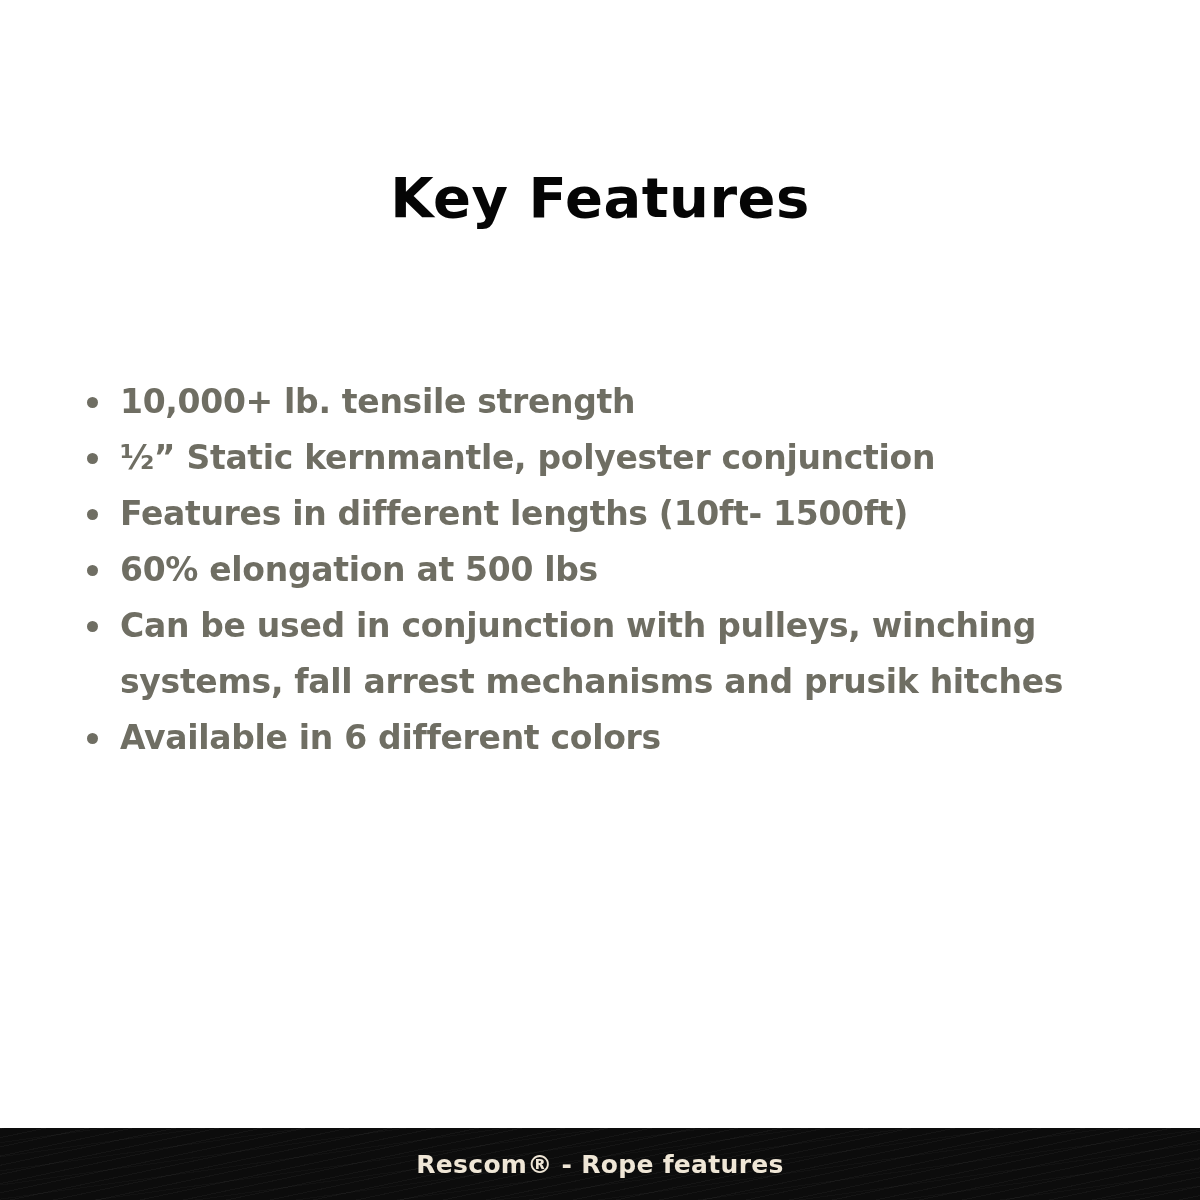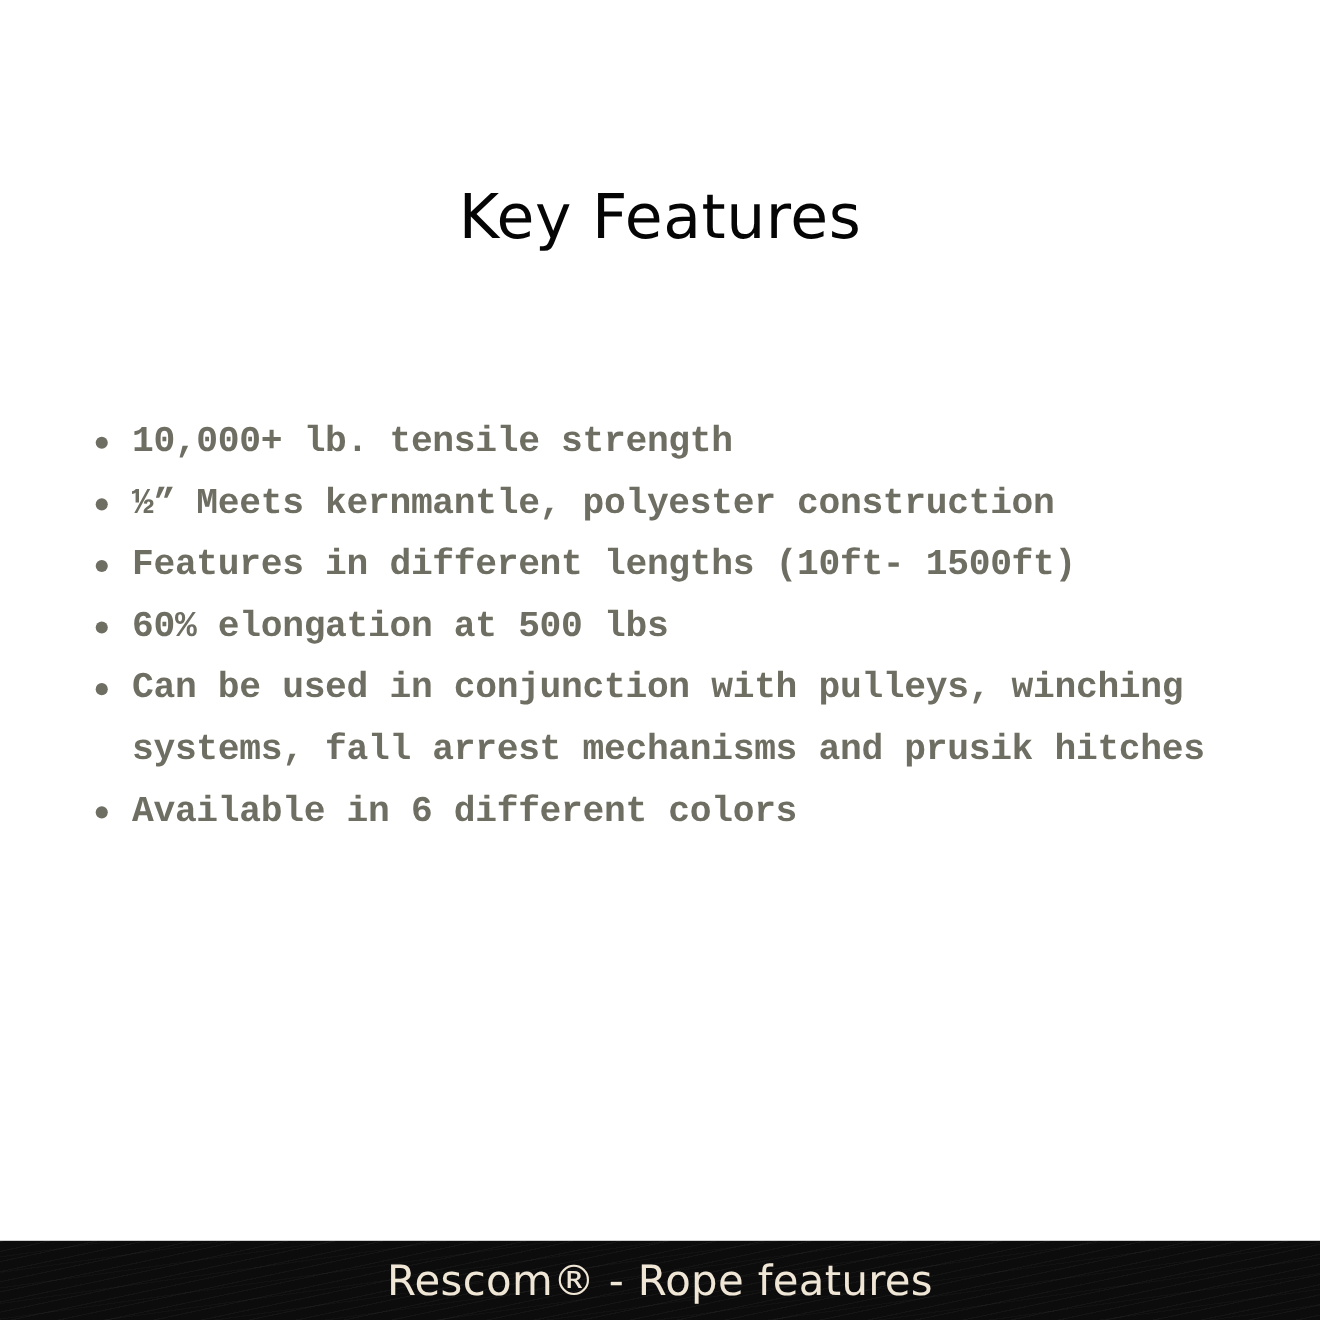--- a/index.html
+++ b/index.html
@@ -14,35 +14,34 @@
       position: relative;
       font-family: "DejaVu Sans", "Liberation Sans", sans-serif;
     }
     .title {
       position: absolute;
       top: 158px;
       left: 0;
       width: 1200px;
       text-align: center;
       font-size: 56px;
-      font-weight: normal;
+      font-weight: bold;
       color: #050505;
       letter-spacing: 0.5px;
       line-height: 80px;
       margin: 0;
     }
     .features {
       position: absolute;
       top: 374px;
       left: 120px;
       width: 1010px;
       margin: 0;
       padding: 0;
       list-style: none;
-      font-family: Liberation Mono, monospace;
     }
     .feature {
       position: relative;
       font-size: 33px;
       font-weight: bold;
       color: #6f6e63;
       line-height: 56px;
       letter-spacing: -0.3px;
     }
     .bullet {
@@ -62,39 +61,39 @@
       height: 72px;
       background: #0c0c0c;
       background-image:
         repeating-linear-gradient(168deg, rgba(255,255,255,0.035) 0px, rgba(255,255,255,0.035) 1px, transparent 1px, transparent 9px),
         repeating-linear-gradient(172deg, rgba(255,255,255,0.025) 0px, rgba(255,255,255,0.025) 1px, transparent 1px, transparent 14px);
       display: flex;
       align-items: center;
       justify-content: center;
     }
     .footer-text {
-      font-size: 38px;
-      font-weight: normal;
+      font-size: 25px;
+      font-weight: bold;
       color: #efe6d6;
       letter-spacing: 0.3px;
     }
   </style>
 </head>
 <body>
 
 <h1 class="title">Key Features</h1>
 
 <ul class="features">
   <li class="feature">
     <span class="bullet"></span>
     <span>10,000+ lb. tensile strength</span>
   </li>
   <li class="feature">
     <span class="bullet"></span>
-    <span>½” Meets kernmantle, polyester construction</span>
+    <span>½” Static kernmantle, polyester conjunction</span>
   </li>
   <li class="feature">
     <span class="bullet"></span>
     <span>Features in different lengths (10ft- 1500ft)</span>
   </li>
   <li class="feature">
     <span class="bullet"></span>
     <span>60% elongation at 500 lbs</span>
   </li>
   <li class="feature">

